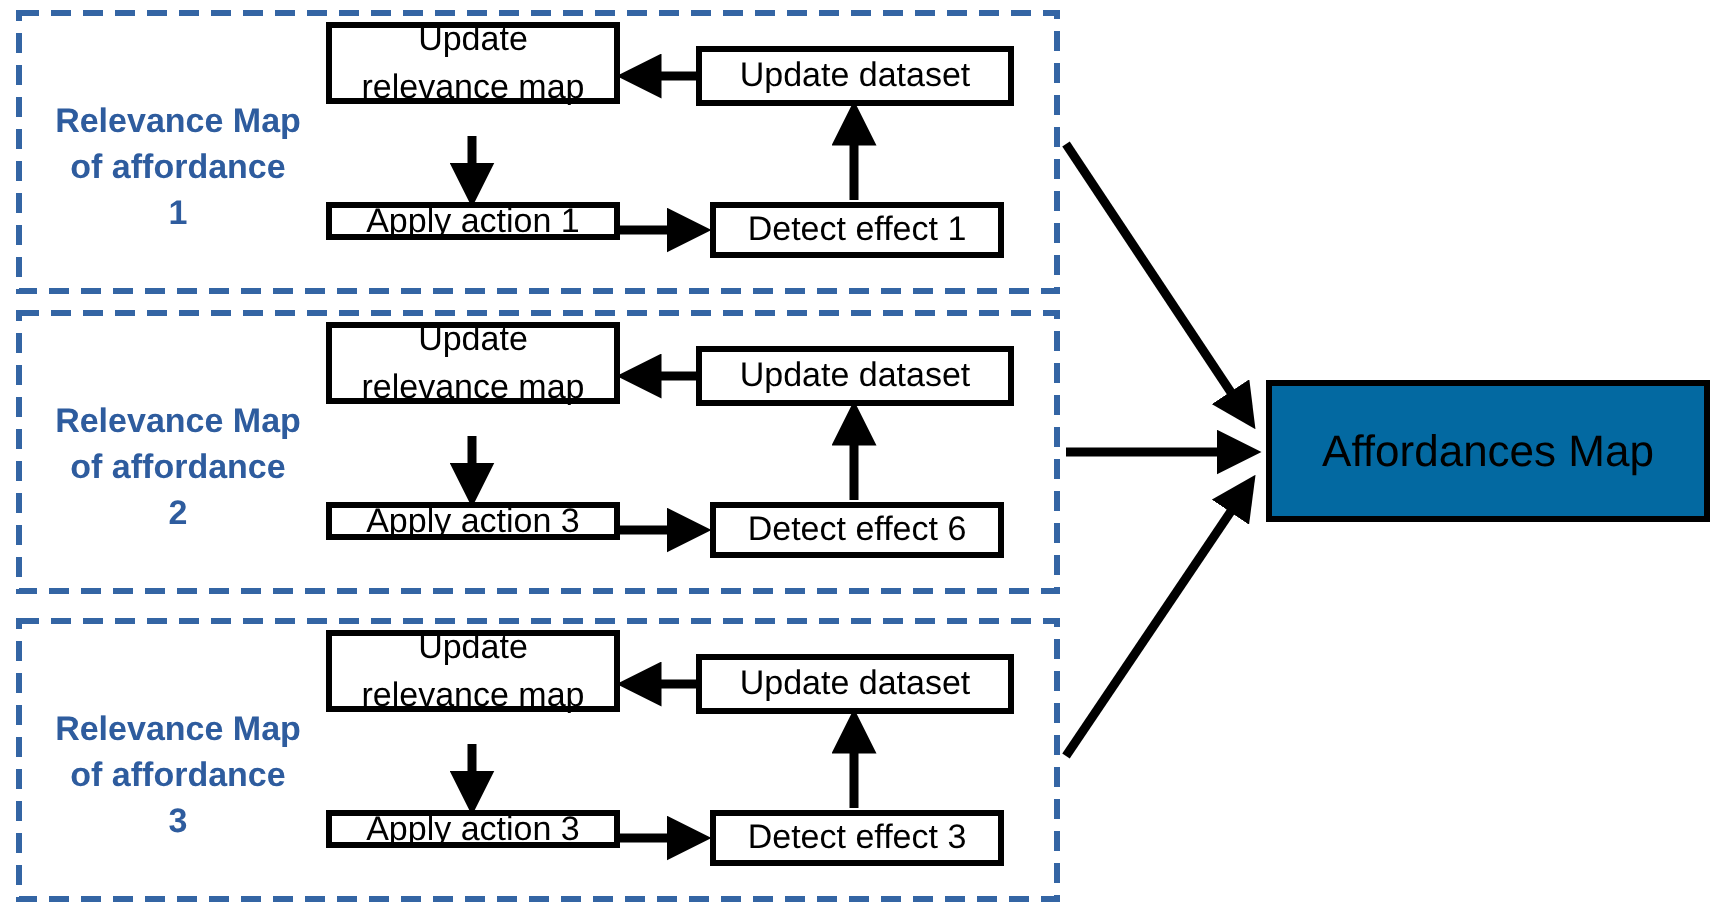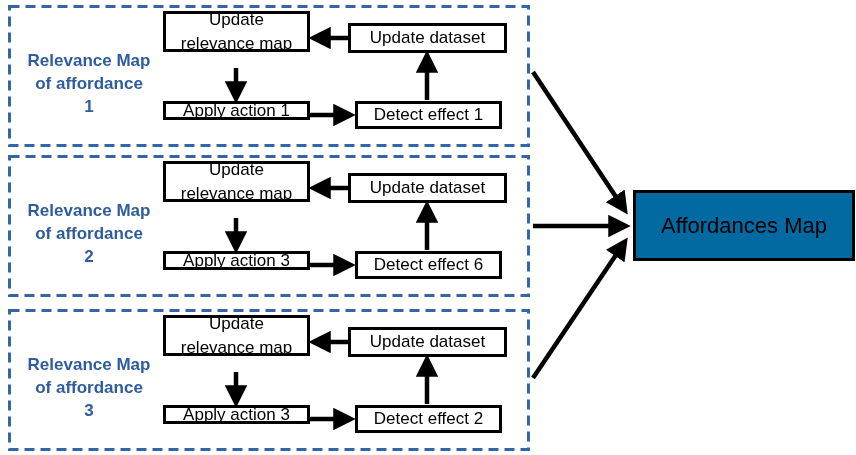--- a/index.html
+++ b/index.html
@@ -120,18 +120,18 @@
       <div>Relevance Map</div>
       <div>of affordance</div>
       <div>3</div>
     </div>
     <div class="box update-relevance">
       <div>Update</div>
       <div>relevance map</div>
     </div>
     <div class="box update-dataset">Update dataset</div>
     <div class="box apply-action">Apply action 3</div>
-    <div class="box detect-effect">Detect effect 2</div>
+    <div class="box detect-effect">Detect effect 3</div>
   </div>
 
   <div class="output-box">Affordances Map</div>
 
 </div>
 
 </body></html>

